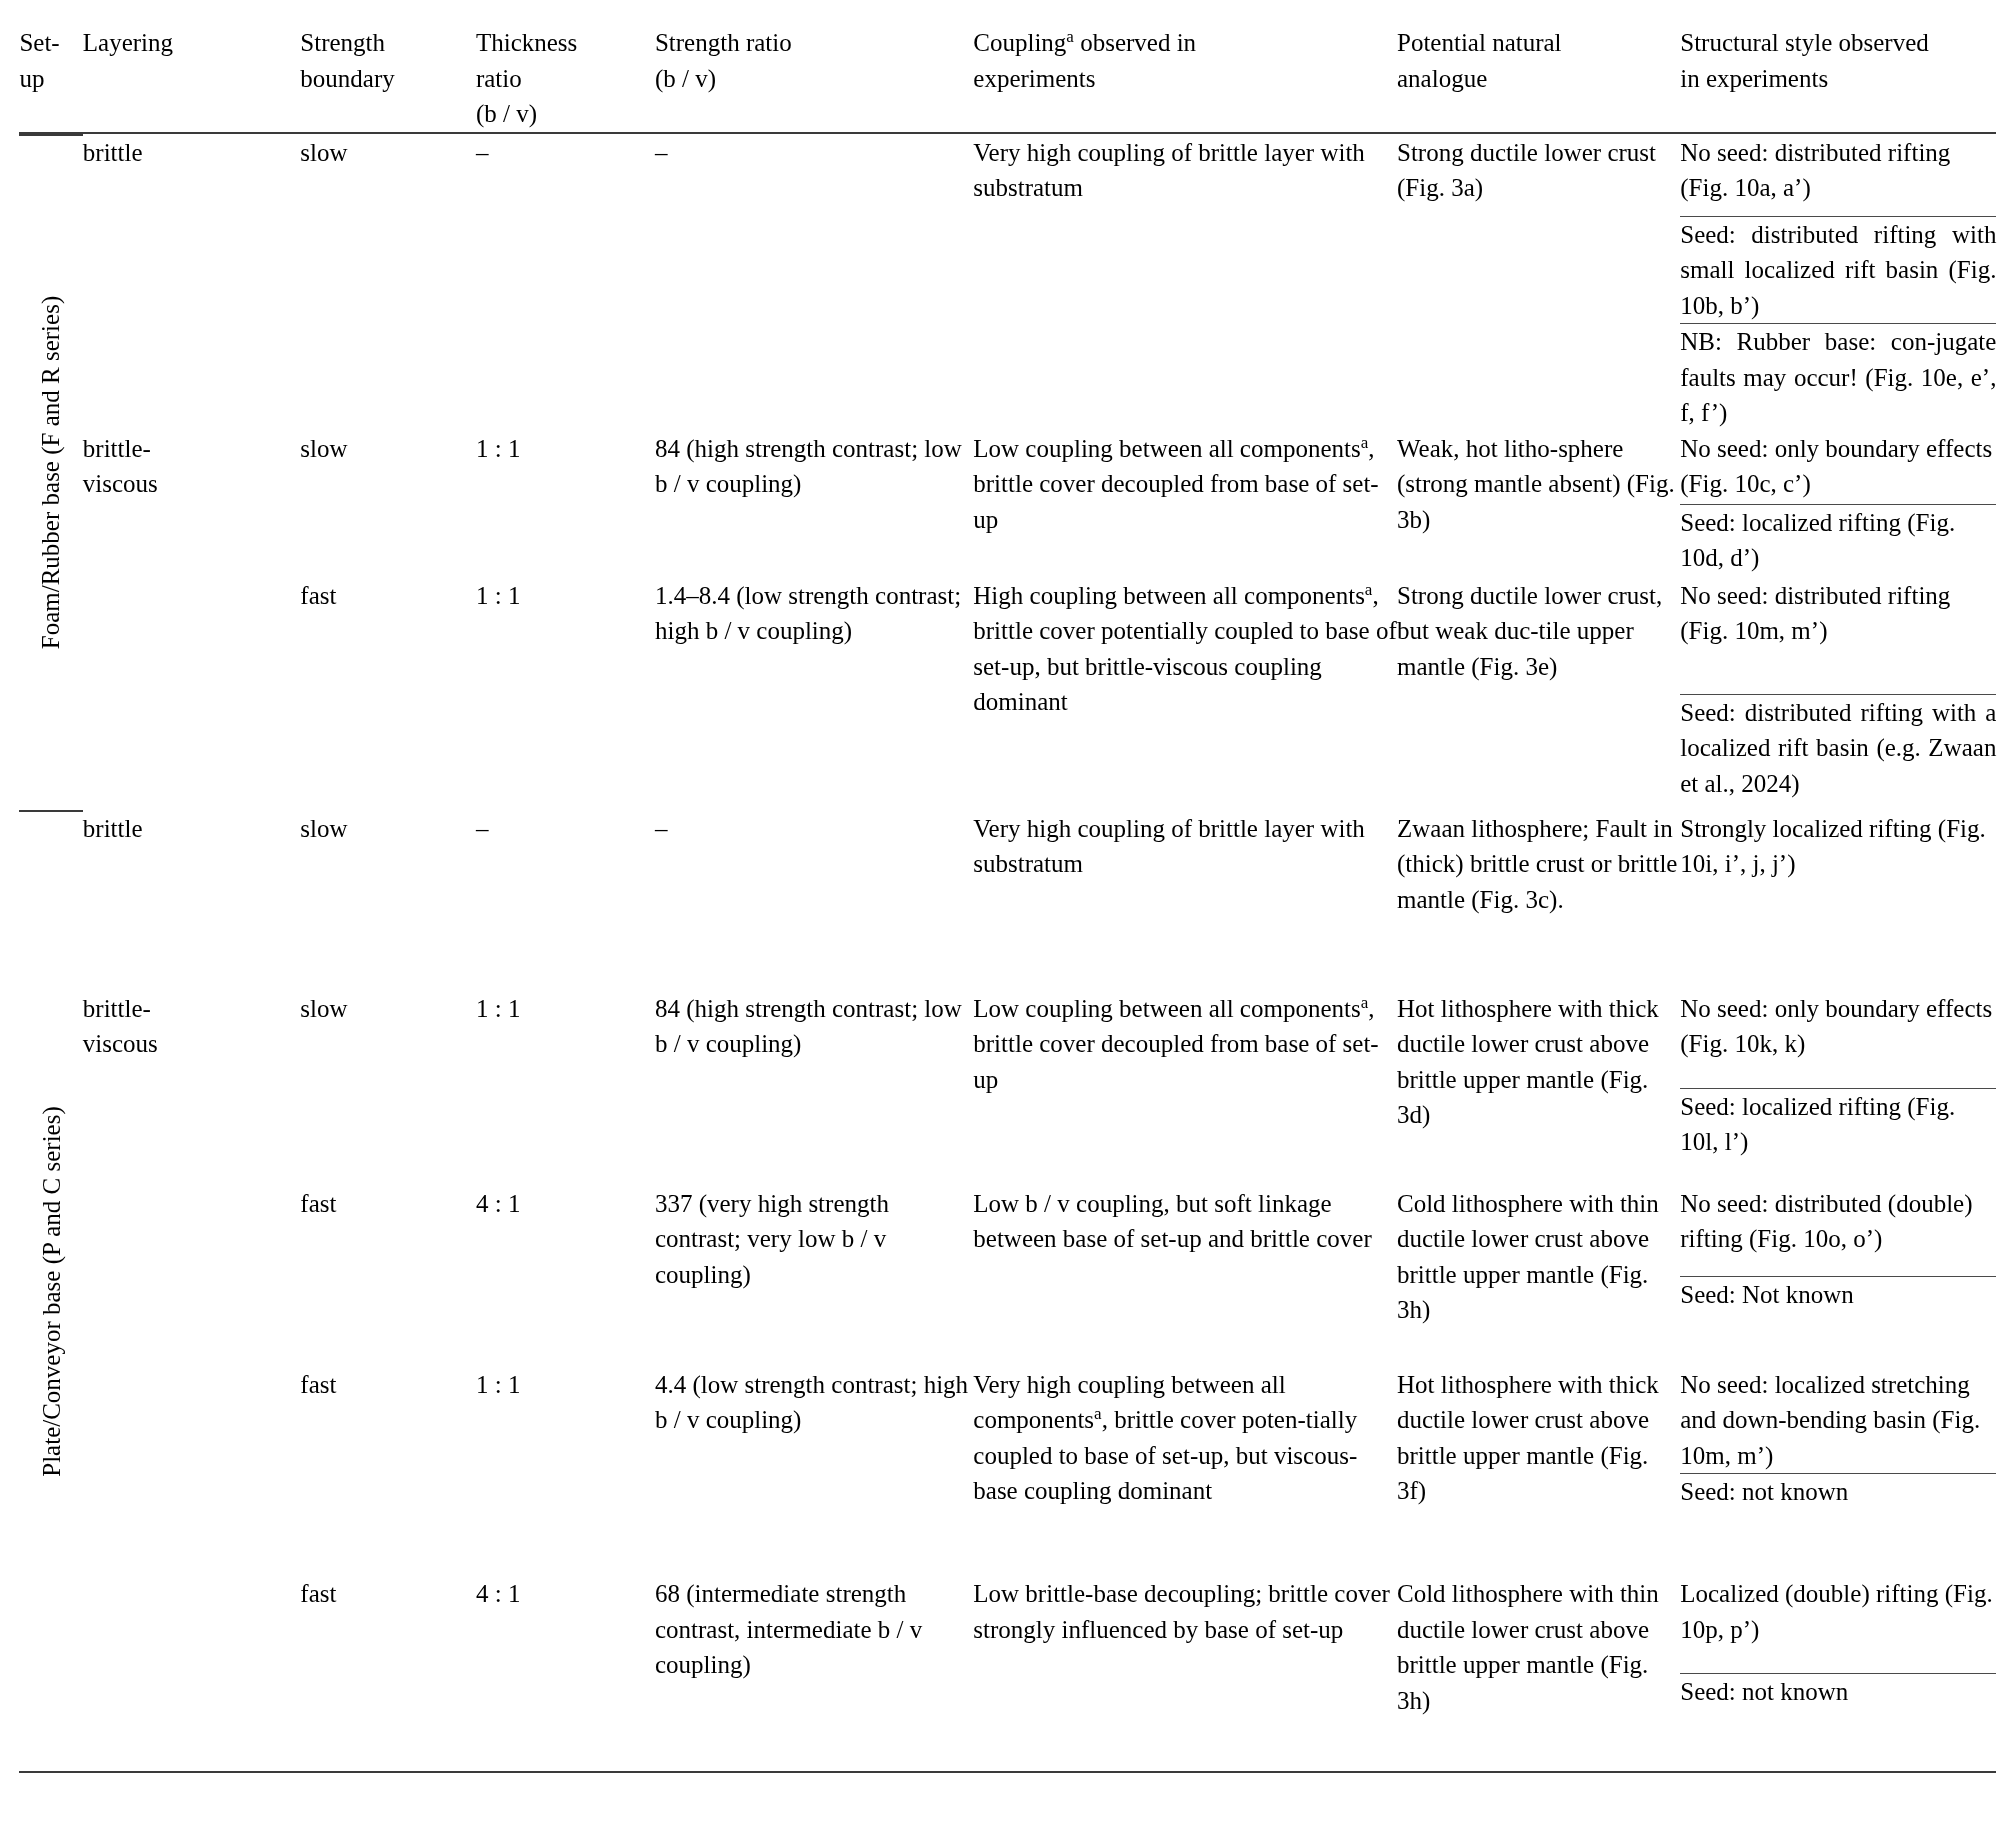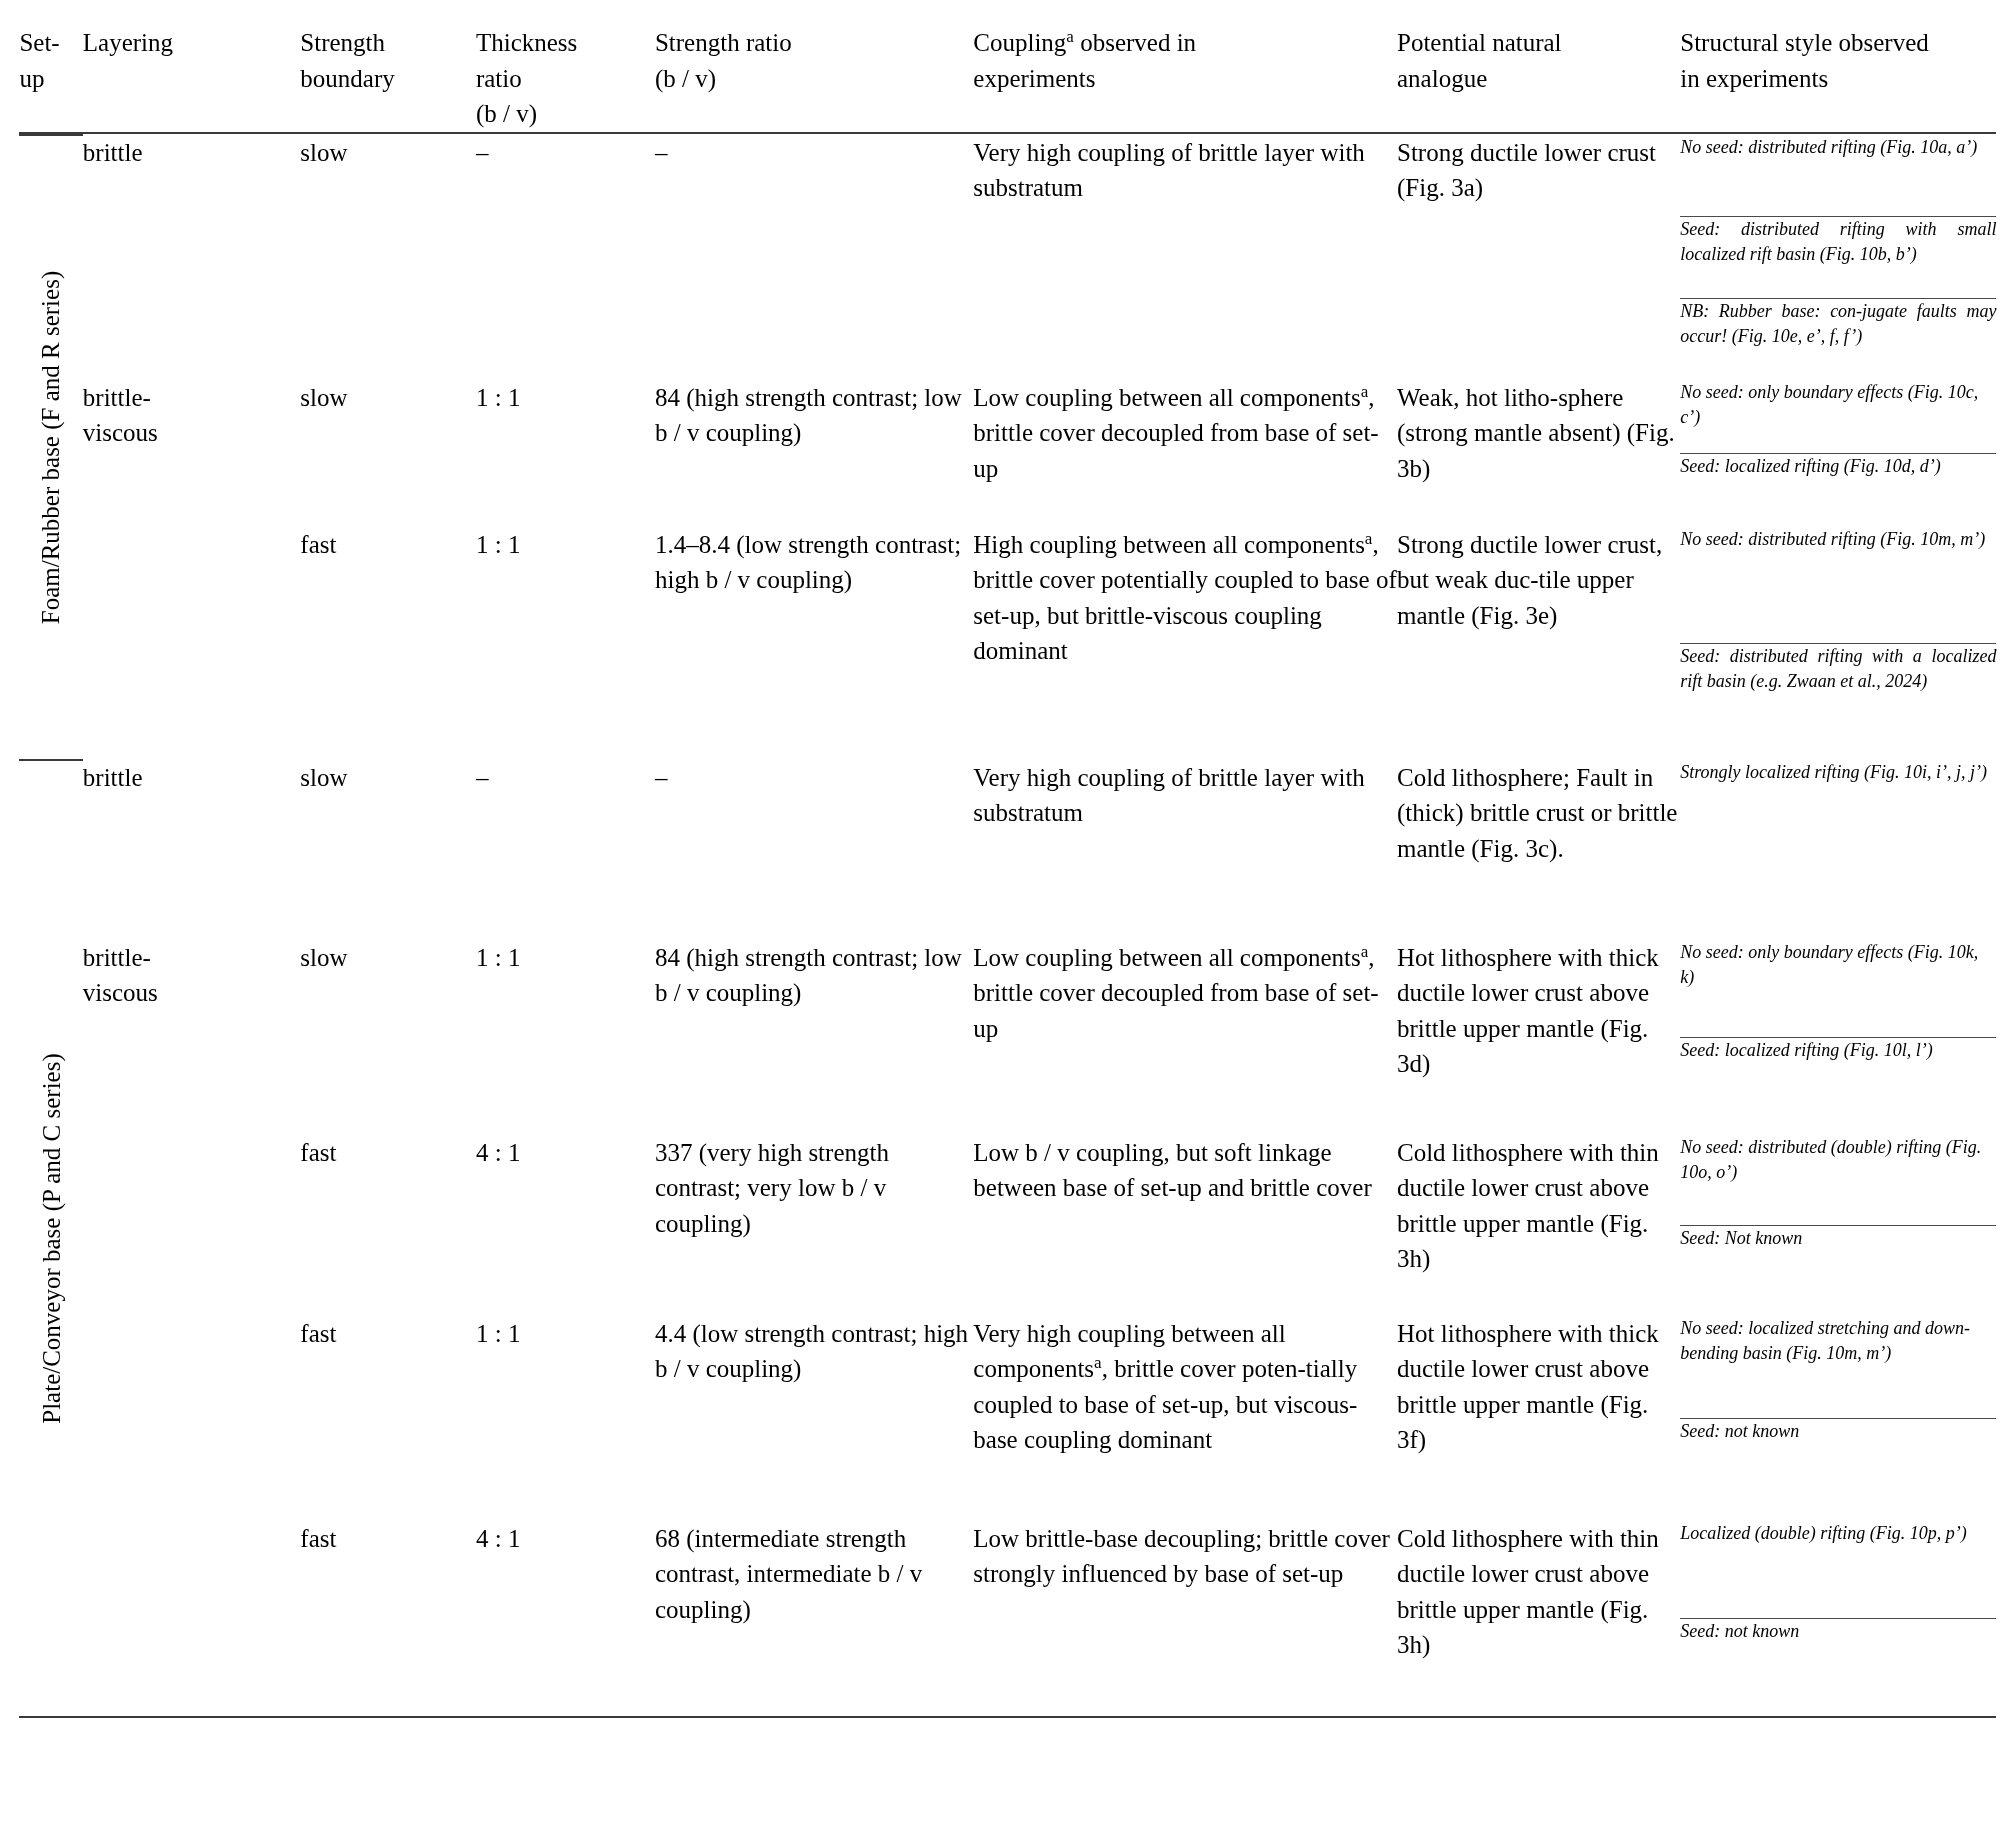--- a/index.html
+++ b/index.html
@@ -84,23 +84,22 @@
     border-collapse: collapse;
     width: 100%;
     table-layout: fixed;
   }
   table.sub td {
     padding: 0;
     vertical-align: top;
   }
   .sub-pad {
     padding: 10.7px 9.7px 9.7px 13.6px;
-    font-size: 18px;
+    font-size: 25px;
     line-height: 1.42;
-    font-style: italic;
   }
   .struct-col {
     border-left: 0;
     padding: 0 !important;
   }
 </style>
 </head>
 <body>
 
 <div id="sheet">
@@ -235,21 +234,21 @@
               <div class="rot-text">Plate/Conveyor base (P and C series)</div>
             </div>
           </td>
           <td class="cellpad rule-block" rowspan="1">
             <div>brittle</div>
           </td>
           <td class="cellpad rule-block" style="min-height: 180px;">slow</td>
           <td class="cellpad rule-block">–</td>
           <td class="cellpad rule-block">–</td>
           <td class="cellpad rule-block" style="height: 180px;">Very high coupling of brittle layer with substratum</td>
-          <td class="cellpad rule-block">Cold lithosphere; Fault in (thick) brittle crust or brittle mantle (Fig. 3c).</td>
+          <td class="cellpad rule-block">Zwaan lithosphere; Fault in (thick) brittle crust or brittle mantle (Fig. 3c).</td>
           <td class="struct-col rule-block">
             <table class="sub">
               <tbody>
                 <tr>
                   <td class="sub-pad" style="height: 180px;">Strongly localized rifting (Fig. 10i, i’, j, j’)</td>
                 </tr>
               </tbody>
             </table>
           </td>
         </tr>

